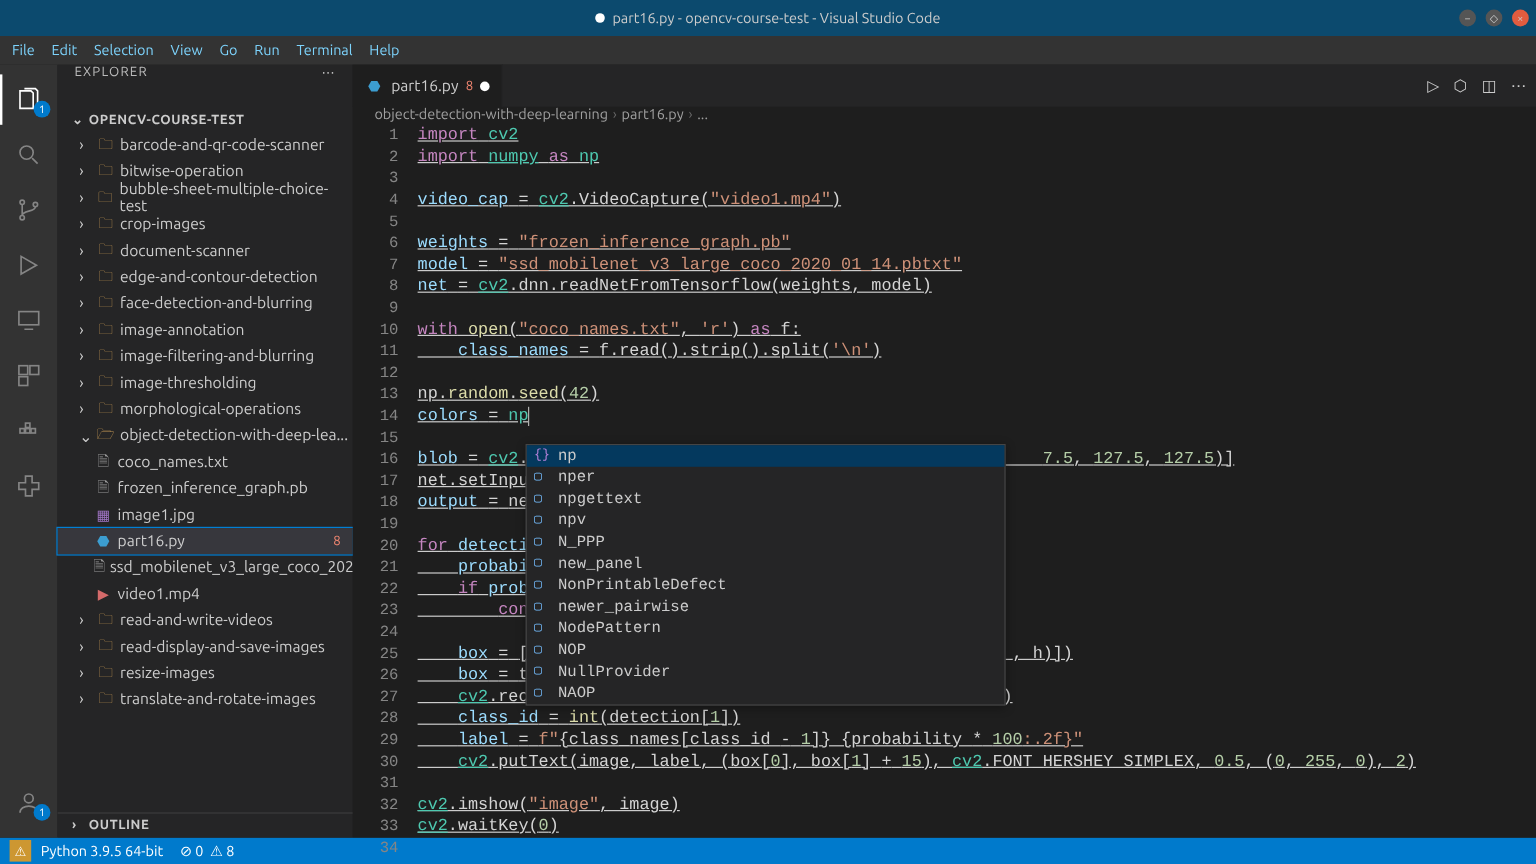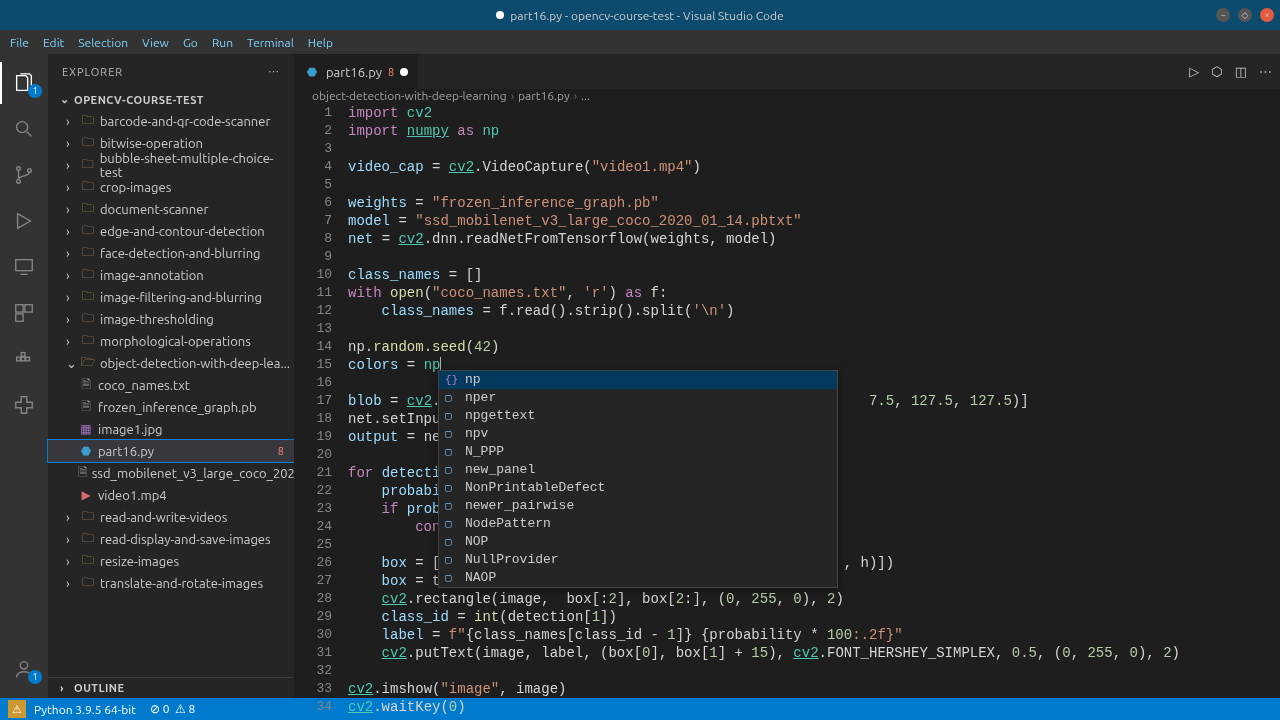--- a/index.html
+++ b/index.html
@@ -53,21 +53,21 @@
 .activity-item.active::before { content:''; position:absolute; left:0; top:0; bottom:0; width:2px; background:#fff; }
 .activity-item svg { width: 22px; height: 22px; }
 .activity-bottom { margin-top: auto; margin-bottom: 8px; }
 .badge { position:absolute; bottom:6px; right:6px; background:#007acc; color:#fff; border-radius:50%; width:14px; height:14px; font-size:9px; display:flex; align-items:center; justify-content:center; }
 .sidebar {
   width: 246px;
   background: #252526;
   display: flex;
   flex-direction: column;
 }
-.sidebar-header { height: 35px; display:flex; align-items:center; padding:0 14px; justify-content:space-between; font-size:11px; letter-spacing:1px; color:#bbbbbb; }
+.sidebar-header { height: 35px; display:flex; align-items:flex-start; padding:0 14px; justify-content:space-between; font-size:11px; letter-spacing:1px; color:#bbbbbb; }
 .section-title { font-size:11px; font-weight:600; letter-spacing:0.5px; color:#cccccc; padding:4px 12px; display:flex; align-items:center; gap:4px; }
 .chev { display:inline-block; width:10px; }
 .tree { font-size:13px; }
 .tree-item { height:22px; display:flex; align-items:center; padding-left:18px; gap:4px; cursor:pointer; color:#cccccc; }
 .tree-item.nested { padding-left: 30px; }
 .tree-item.active { background:#37373d; outline:1px solid #007fd4; }
 .tree-item.expanded { padding-left:18px; }
 .file-ic { width:16px; text-align:center; font-size:12px; }
 .file-ic.py { color:#3c9dd0; }
 .file-ic.txt { color:#999; }
@@ -80,21 +80,21 @@
 .tab { height:35px; background:#1e1e1e; display:flex; align-items:center; padding:0 10px; gap:6px; font-size:13px; border-right:1px solid #252526; }
 .tab .dot { width:8px; height:8px; border-radius:50%; background:#fff; }
 .tab .tabprob { color:#f48771; font-size:11px; }
 .tab-actions { margin-left:auto; display:flex; gap:12px; color:#cccccc; }
 .breadcrumb { height:26px; display:flex; align-items:center; padding-left:18px; font-size:12px; color:#a0a0a0; gap:4px; }
 .breadcrumb .sep { color:#666; }
 .code-wrap { flex:1; display:flex; font-family:"Consolas","Courier New",monospace; font-size:14px; line-height:18px; position:relative; }
 .gutter { width:54px; text-align:right; padding-right:16px; color:#858585; user-select:none; padding-top:2px; }
 .gutter div { height:18px; font-size:13px;}
 .code { flex:1; padding-top:2px; position:relative; }
-.codeline { height:18px; white-space:pre; }
+.codeline { height:18px; white-space:pre;text-decoration:underline; }
 .tk-kw { color:#c586c0; }
 .tk-mod { color:#4ec9b0; }
 .tk-fn { color:#dcdcaa; }
 .tk-str { color:#ce9178; }
 .tk-num { color:#b5cea8; }
 .tk-var { color:#9cdcfe; }
 .tk-undl { text-decoration: underline; text-decoration-color: #4ec9b0; }
 .tk-op { color:#d4d4d4; }
 .tk-plain { color:#d4d4d4; }
 .suggest-box {
@@ -395,21 +395,20 @@
       <div class="code" id="code">
 <div class="codeline"><span class="tk-kw">import</span> <span class="tk-mod">cv2</span></div>
 <div class="codeline"><span class="tk-kw">import</span> <span class="tk-mod tk-undl">numpy</span> <span class="tk-kw">as</span> <span class="tk-mod">np</span></div>
 <div class="codeline"></div>
 <div class="codeline"><span class="tk-var">video_cap</span> <span class="tk-op">=</span> <span class="tk-mod tk-undl">cv2</span><span class="tk-plain">.VideoCapture(</span><span class="tk-str">"video1.mp4"</span><span class="tk-plain">)</span></div>
 <div class="codeline"></div>
 <div class="codeline"><span class="tk-var">weights</span> <span class="tk-op">=</span> <span class="tk-str">"frozen_inference_graph.pb"</span></div>
 <div class="codeline"><span class="tk-var">model</span> <span class="tk-op">=</span> <span class="tk-str">"ssd_mobilenet_v3_large_coco_2020_01_14.pbtxt"</span></div>
 <div class="codeline"><span class="tk-var">net</span> <span class="tk-op">=</span> <span class="tk-mod tk-undl">cv2</span><span class="tk-plain">.dnn.readNetFromTensorflow(weights, model)</span></div>
 <div class="codeline"></div>
-<div class="codeline"><span class="tk-var">class_names</span> <span class="tk-op">=</span> <span class="tk-plain">[]</span></div>
 <div class="codeline"><span class="tk-kw">with</span> <span class="tk-fn">open</span><span class="tk-plain">(</span><span class="tk-str">"coco_names.txt"</span><span class="tk-plain">, </span><span class="tk-str">'r'</span><span class="tk-plain">) </span><span class="tk-kw">as</span><span class="tk-plain"> f:</span></div>
 <div class="codeline">    <span class="tk-var">class_names</span> <span class="tk-op">=</span> <span class="tk-plain">f.read().strip().split(</span><span class="tk-str">'\n'</span><span class="tk-plain">)</span></div>
 <div class="codeline"></div>
 <div class="codeline"><span class="tk-plain">np.</span><span class="tk-fn">random</span><span class="tk-plain">.</span><span class="tk-fn">seed</span><span class="tk-plain">(</span><span class="tk-num">42</span><span class="tk-plain">)</span></div>
 <div class="codeline"><span class="tk-var">colors</span> <span class="tk-op">=</span> <span class="tk-mod">np</span><span style="border-left:1px solid #aeafad;"></span></div>
 <div class="codeline"></div>
 <div class="codeline"><span class="tk-var">blob</span> <span class="tk-op">=</span> <span class="tk-mod tk-undl">cv2</span><span class="tk-plain">.</span>                                                   <span class="tk-num">7.5</span><span class="tk-plain">, </span><span class="tk-num">127.5</span><span class="tk-plain">, </span><span class="tk-num">127.5</span><span class="tk-plain">)]</span></div>
 <div class="codeline"><span class="tk-plain">net.setInpu</span></div>
 <div class="codeline"><span class="tk-var">output</span> <span class="tk-op">=</span> <span class="tk-plain">ne</span></div>
 <div class="codeline"></div>

